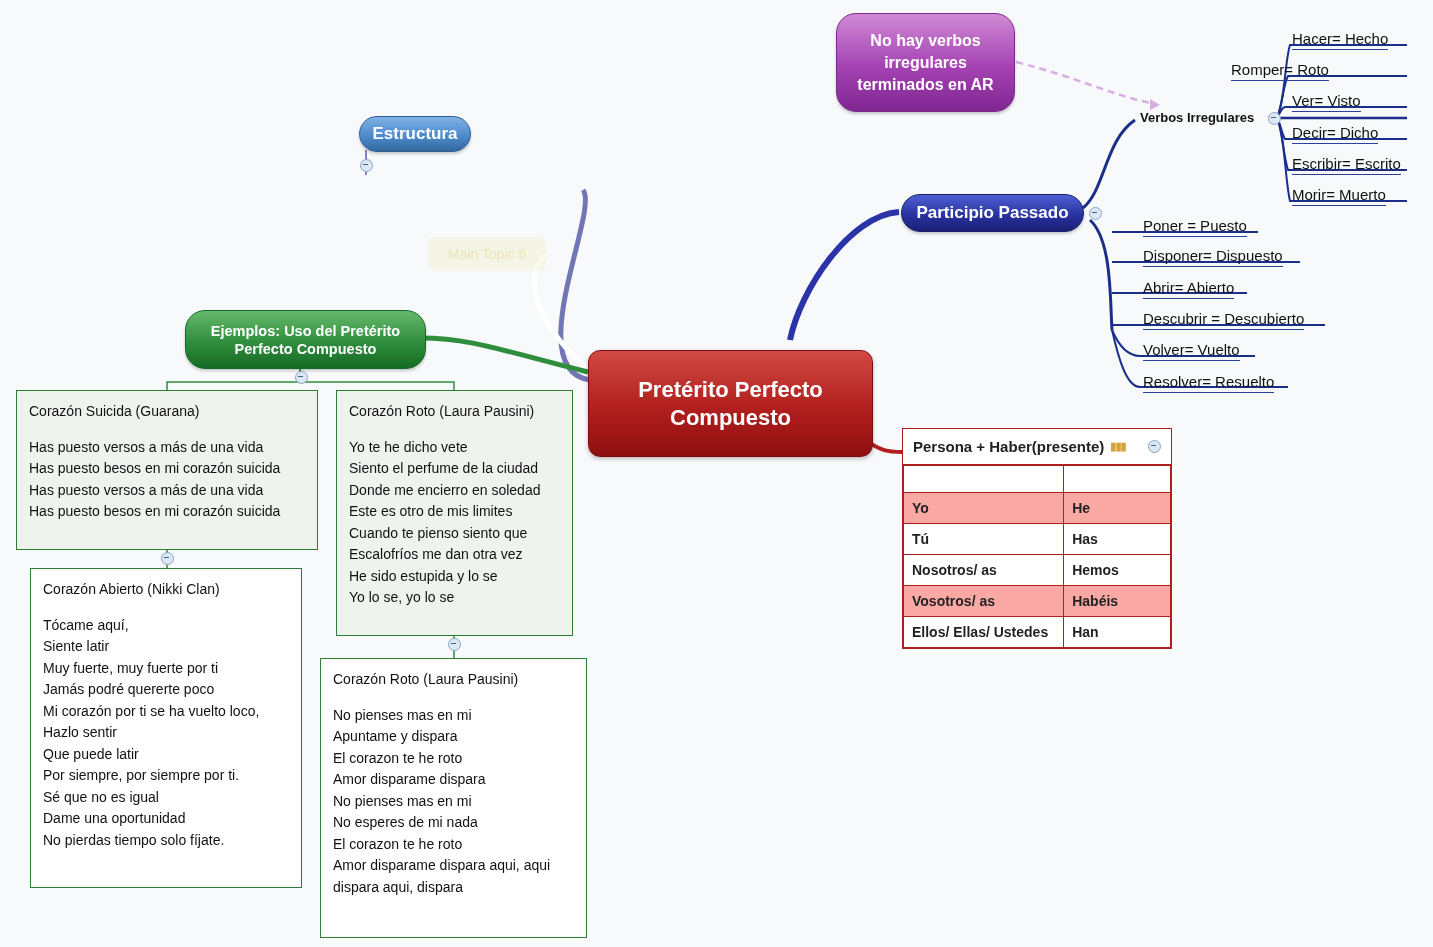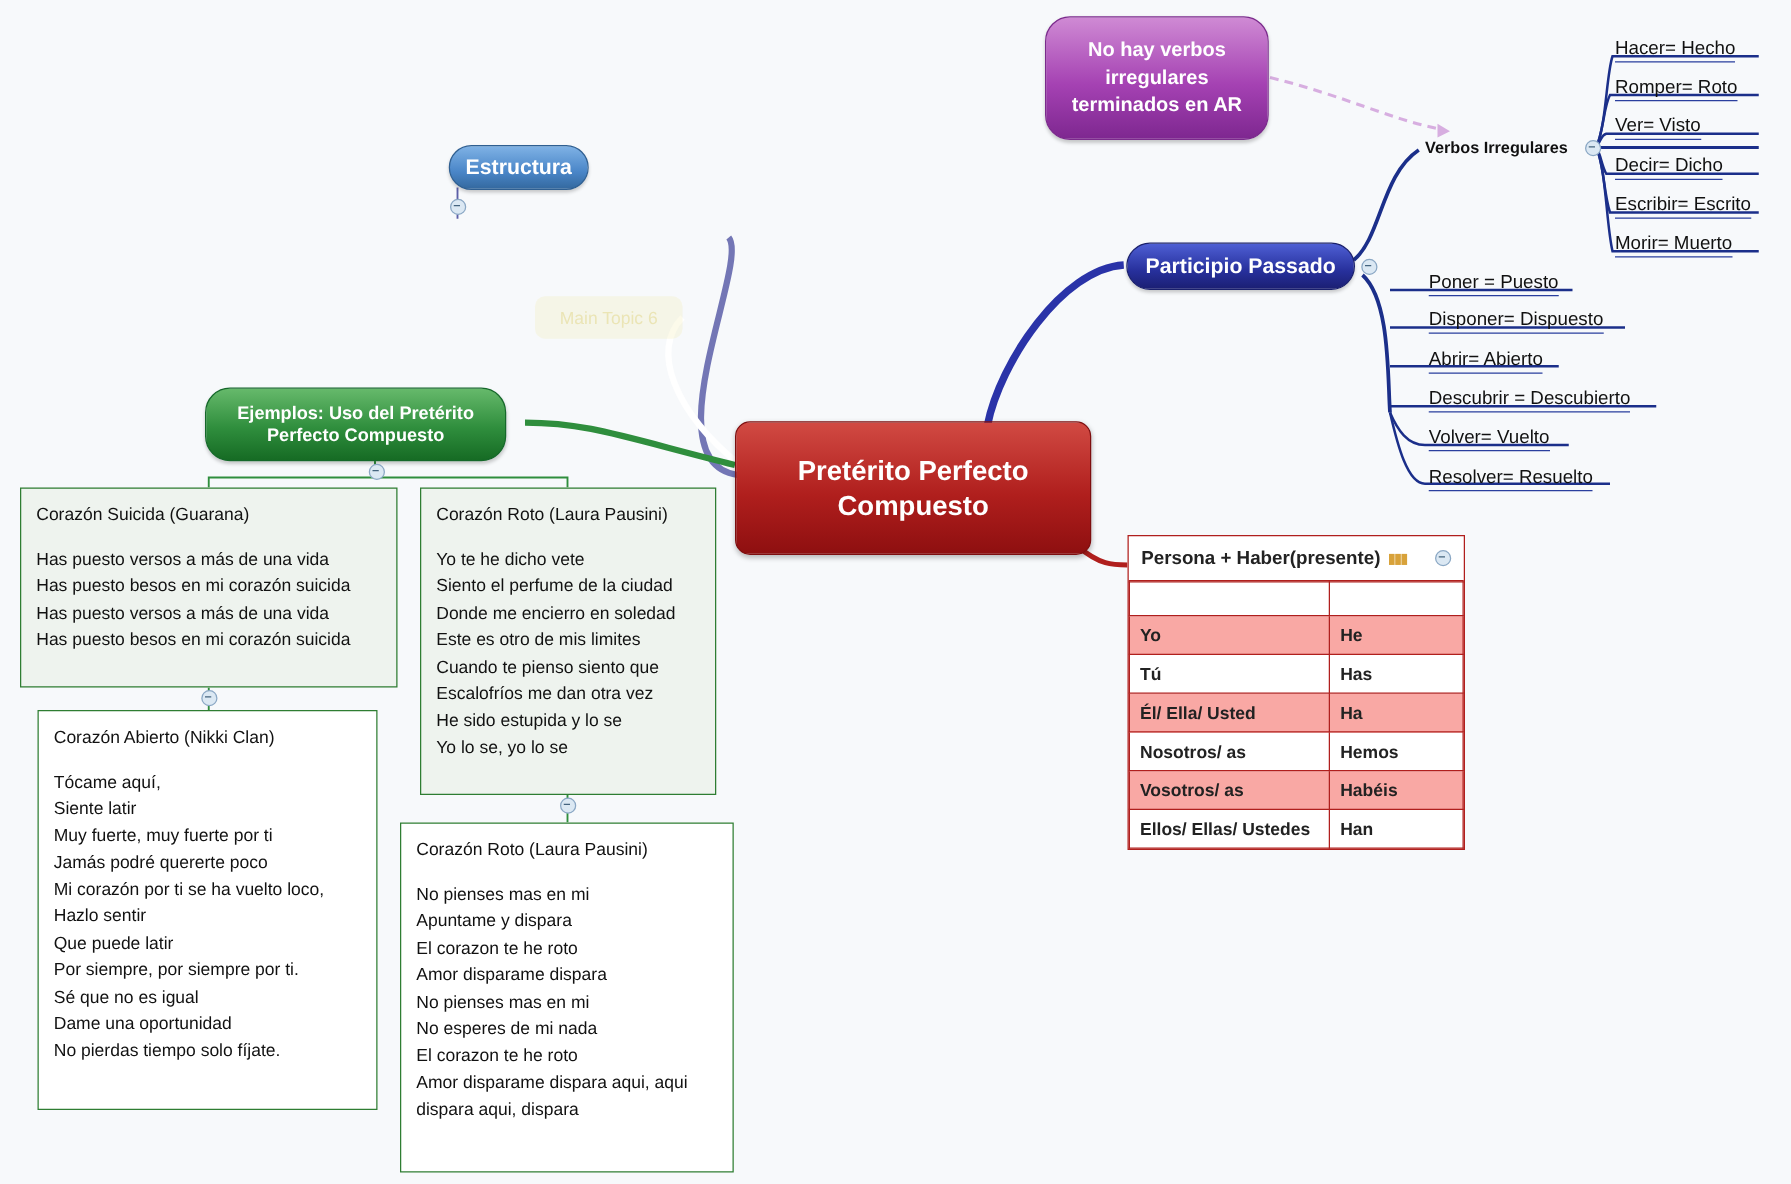--- a/index.html
+++ b/index.html
@@ -7,21 +7,21 @@
     width:1433px;height:947px;position:relative;overflow:hidden;
     background:#f7f9fb;
     font-family:"Liberation Sans", sans-serif;
     color:#222;
   }
   #canvas{position:absolute;inset:0;}
   svg.links{position:absolute;left:0;top:0;width:1433px;height:947px;pointer-events:none;}
 
   
   .central{
-    position:absolute;left:588px;top:337px;width:283px;height:105px;
+    position:absolute;left:588px;top:350px;width:283px;height:105px;
     border-radius:12px;
     background:linear-gradient(180deg,#d14a43 0%, #b01f1d 55%, #8e0f10 100%);
     border:1px solid #7d0e0f;
     box-shadow:0 2px 4px rgba(0,0,0,.25);
     color:#fff;font-weight:bold;font-size:22px;line-height:28px;
     display:flex;align-items:center;justify-content:center;text-align:center;
   }
 
   
   .topic{
@@ -34,21 +34,21 @@
     background:linear-gradient(180deg,#7fb2e5 0%, #4a86c8 60%, #34699f 100%);
     border:1px solid #2f5f91;
     margin-left:48px;
   }
   .t-participio{
     left:901px;top:194px;width:181px;height:36px;font-size:17px;
     background:linear-gradient(180deg,#4e5fd4 0%, #27309c 60%, #1b1f73 100%);
     border:1px solid #191f6b;
   }
   .t-ejemplos{
-    left:164px;top:310px;width:239px;height:57px;font-size:14.5px;line-height:18px;
+    left:185px;top:310px;width:239px;height:57px;font-size:14.5px;line-height:18px;
     background:linear-gradient(180deg,#66b96b 0%, #2f8e3d 55%, #166b24 100%);
     border:1px solid #15682a;
     flex-direction:column;
   }
   .t-nohay{
     left:836px;top:13px;width:177px;height:97px;font-size:16px;line-height:22px;
     background:linear-gradient(180deg,#cf8ad4 0%, #a542b3 55%, #7e2790 100%);
     border:1px solid #7b2a8c;
     flex-direction:column;
   }
@@ -180,21 +180,21 @@
     <span>Participio Passado</span>
   </div>
   <span class="collapse cdot" style="left:1089px;top:207px;"></span>
 
   <div class="vi-title">
     <span>Verbos Irregulares</span>
   </div>
   <span class="collapse cdot" style="left:1268px;top:112px;"></span>
 
   <div class="leaf ul" style="left:1292px;top:30px;"><span>Hacer= Hecho</span></div>
-  <div class="leaf ul" style="left:1292px;top:61px;"><span>Romper= Roto</span></div>
+  <div class="leaf ul" style="left:1231px;top:61px;"><span>Romper= Roto</span></div>
   <div class="leaf ul" style="left:1292px;top:92px;"><span>Ver= Visto</span></div>
   <div class="leaf ul" style="left:1292px;top:124px;"><span>Decir= Dicho</span></div>
   <div class="leaf ul" style="left:1292px;top:155px;"><span>Escribir= Escrito</span></div>
   <div class="leaf ul" style="left:1292px;top:186px;"><span>Morir=  Muerto</span></div>
 
   <div class="leaf ul" style="left:1143px;top:217px;"><span>Poner = Puesto</span></div>
   <div class="leaf ul" style="left:1143px;top:247px;"><span>Disponer= Dispuesto</span></div>
   <div class="leaf ul" style="left:1143px;top:279px;"><span>Abrir= Abierto</span></div>
   <div class="leaf ul" style="left:1143px;top:310px;"><span>Descubrir = Descubierto</span></div>
   <div class="leaf ul" style="left:1143px;top:341px;"><span>Volver= Vuelto</span></div>
@@ -212,24 +212,20 @@
             <td class="col1"></td>
             <td></td>
           </tr>
       <tr class="pink">
             <td class="col1">Yo</td>
             <td>He</td>
           </tr>
       <tr>
             <td class="col1">Tú</td>
             <td>Has</td>
-          </tr>
-      <tr class="pink">
-            <td class="col1">Él/ Ella/ Usted</td>
-            <td>Ha</td>
           </tr>
       <tr>
             <td class="col1">Nosotros/ as</td>
             <td>Hemos</td>
           </tr>
       <tr class="pink">
             <td class="col1">Vosotros/ as</td>
             <td>Habéis</td>
           </tr>
       <tr>

